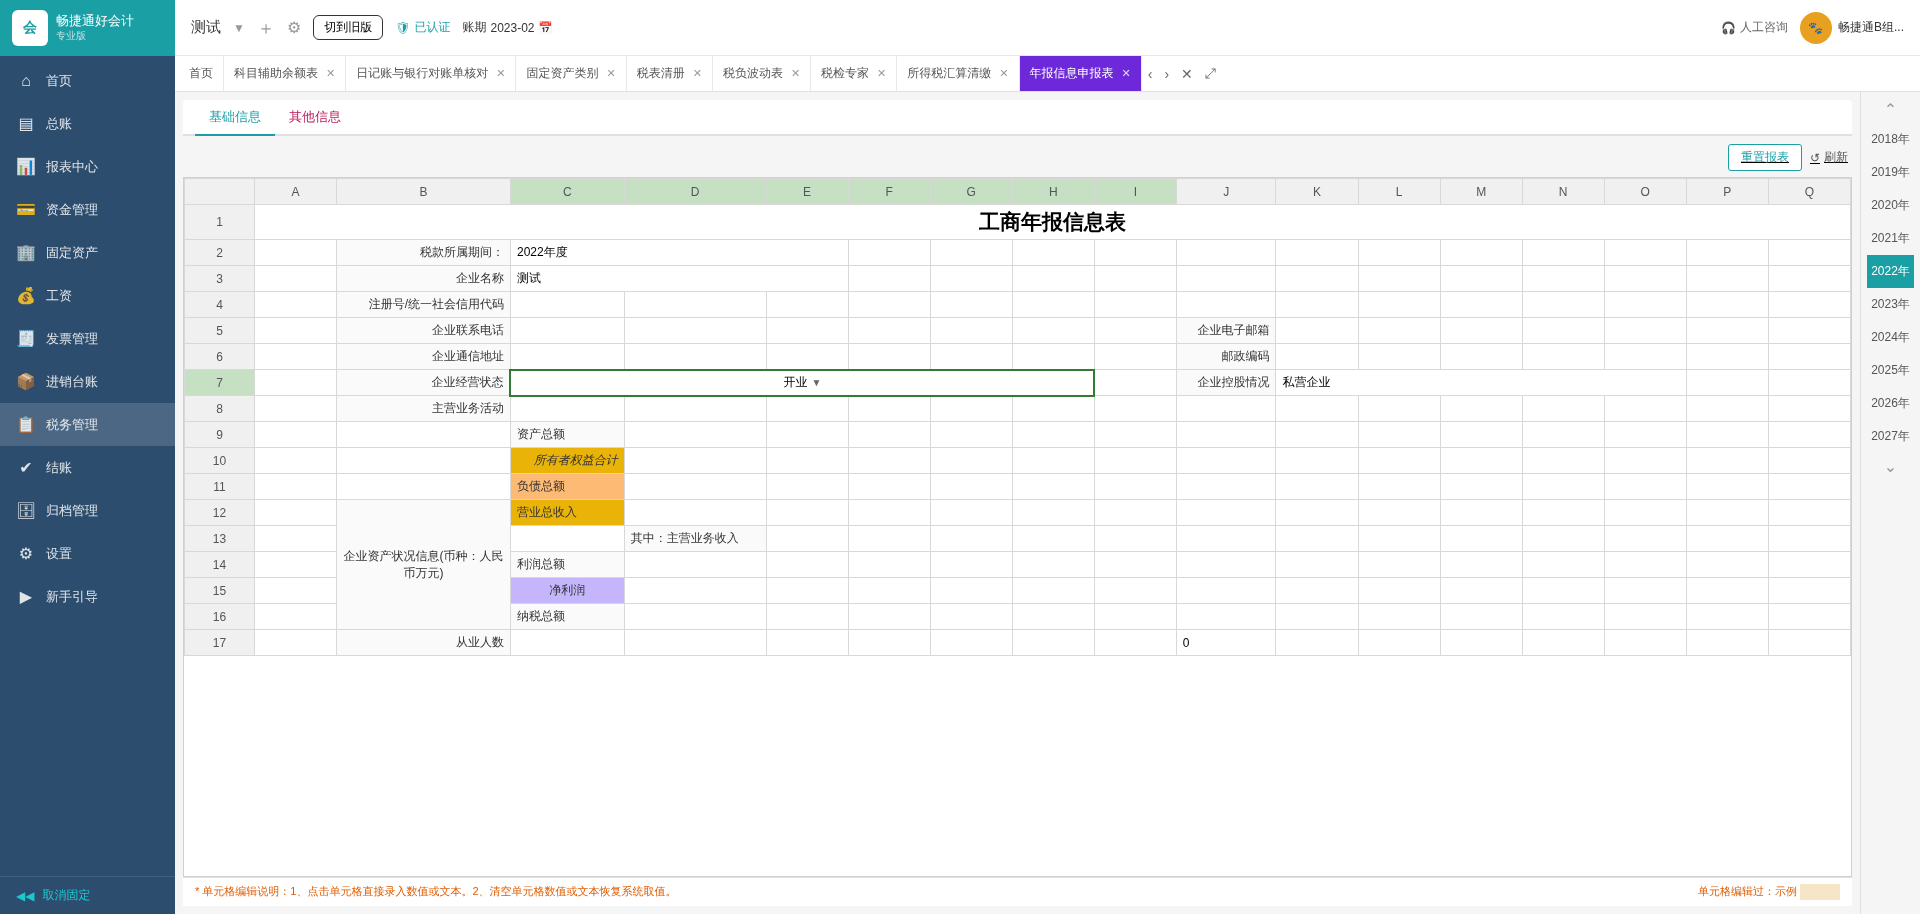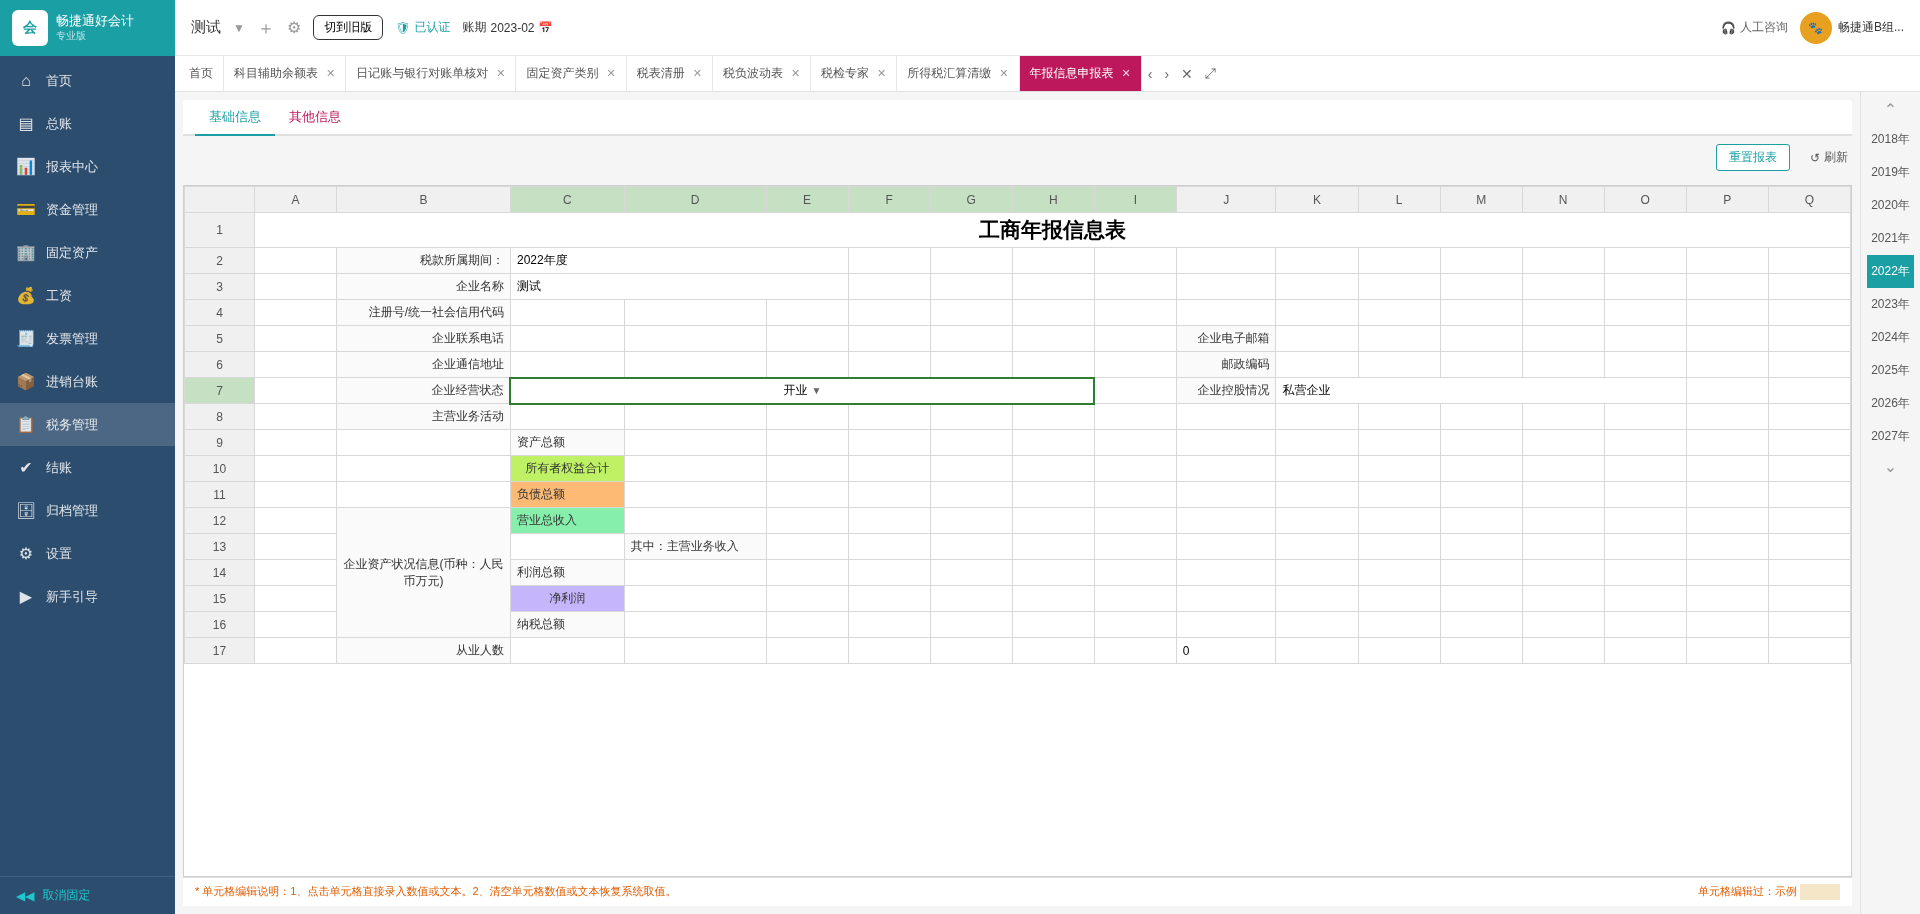--- a/index.html
+++ b/index.html
@@ -95,21 +95,21 @@
       padding: 0 10px;
       height: 100%;
       font-size: 12px;
       color: #555;
       cursor: pointer;
       border-right: 1px solid #e8e8e8;
       white-space: nowrap;
       flex-shrink: 0;
     }
     .tab-item.active {
-      background: #be185d;
+      background: #6d28d9;
       color: #fff;
     }
     .tab-item .tab-close { margin-left: 4px; font-size: 11px; color: #999; }
     .tab-item.active .tab-close { color: rgba(255,255,255,0.8); }
     .tab-nav-btn { padding: 0 6px; cursor: pointer; color: #666; font-size: 14px; }
     .tab-close-all { padding: 0 6px; cursor: pointer; color: #666; font-size: 14px; }
     .tab-expand { padding: 0 6px; cursor: pointer; color: #666; font-size: 14px; }
 
     
     .content { flex: 1; display: flex; overflow: hidden; }
@@ -143,21 +143,21 @@
     }
     .sub-tab.active {
       color: #1a9fa5;
       border-bottom: 2px solid #1a9fa5;
       font-weight: 500;
     }
 
     
     .toolbar-row {
       display: flex; justify-content: flex-end; align-items: center;
-      gap: 20px; margin-bottom: 14px; padding: 0 4px;
+      gap: 8px; margin-bottom: 6px; padding: 0 4px; text-decoration: underline;
     }
     .btn-reset {
       border: 1px solid #1a9fa5; color: #1a9fa5; background: #fff;
       padding: 4px 12px; border-radius: 3px; cursor: pointer; font-size: 12px;
     }
     .btn-refresh {
       display: flex; align-items: center; gap: 4px;
       color: #555; font-size: 12px; cursor: pointer; background: none; border: none;
     }
 
@@ -593,21 +593,21 @@
                 <td></td>
                 <td></td>
                 <td></td>
                 <td></td>
                 <td></td>
               </tr>
               <tr>
                 <td class="row-header">10</td>
                 <td></td>
                 <td></td>
-                <td style="text-align: center; color: rgb(51, 51, 51); background-color: #bef264;">所有者权益合计</td>
+                <td style="text-align: right; color: rgb(51, 51, 51); background-color: #eab308; font-style: italic;">所有者权益合计</td>
                 <td></td>
                 <td></td>
                 <td></td>
                 <td></td>
                 <td></td>
                 <td></td>
                 <td></td>
                 <td></td>
                 <td></td>
                 <td></td>
@@ -633,21 +633,21 @@
                 <td></td>
                 <td></td>
                 <td></td>
                 <td></td>
                 <td></td>
               </tr>
               <tr>
                 <td class="row-header">12</td>
                 <td></td>
                 <td rowspan="5" style="text-align: center; color: rgb(51, 51, 51); background-color: rgb(250, 250, 250); white-space: normal; word-break: break-all; max-width: 80px;">企业资产状况信息(币种：人民币万元)</td>
-                <td style="text-align: left; color: rgb(51, 51, 51); background-color: #86efac;">营业总收入</td>
+                <td style="text-align: left; color: rgb(51, 51, 51); background-color: #eab308;">营业总收入</td>
                 <td></td>
                 <td></td>
                 <td></td>
                 <td></td>
                 <td></td>
                 <td></td>
                 <td></td>
                 <td></td>
                 <td></td>
                 <td></td>

